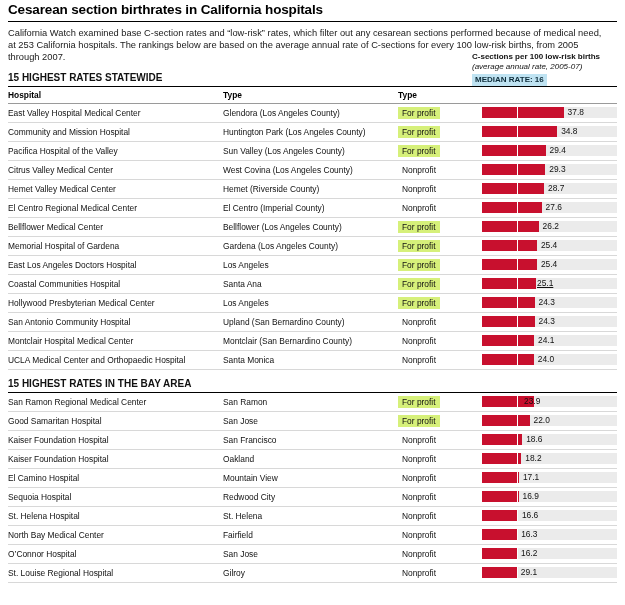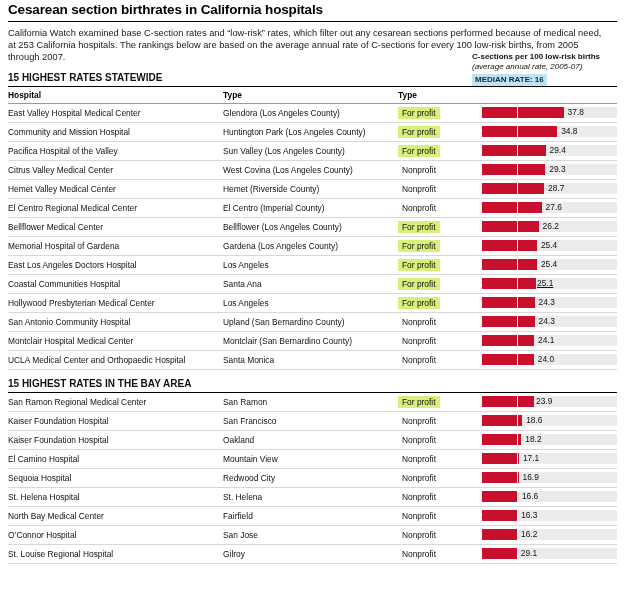--- a/index.html
+++ b/index.html
@@ -378,21 +378,34 @@
         <tbody>
           <tr>
             <td>San Ramon Regional Medical Center</td>
             <td>San Ramon</td>
             <td><span class="type-badge type-forprofit">For profit</span></td>
             <td class="barcell">
               <div class="barwrap">
                 <div class="bartrack"></div>
                 <div class="bar" style="width: 51.6px; background: rgb(200, 16, 46);"></div>
                 <div class="medianline" style="left: 34.6px;"></div>
-                <span class="barval" style="left: 54px;">23.9</span>
+                <span class="barval" style="left: 42px;">23.9</span>
+              </div>
+            </td>
+          </tr>
+          <tr>
+            <td>Good Samaritan Hospital</td>
+            <td>San Jose</td>
+            <td><span class="type-badge type-forprofit">For profit</span></td>
+            <td class="barcell">
+              <div class="barwrap">
+                <div class="bartrack"></div>
+                <div class="bar" style="width: 47.5px; background: rgb(200, 16, 46);"></div>
+                <div class="medianline" style="left: 34.6px;"></div>
+                <span class="barval" style="left: 51.5px;">22.0</span>
               </div>
             </td>
           </tr>
           <tr>
             <td>Kaiser Foundation Hospital</td>
             <td>San Francisco</td>
             <td><span class="type-badge type-nonprofit">Nonprofit</span></td>
             <td class="barcell">
               <div class="barwrap">
                 <div class="bartrack"></div>

